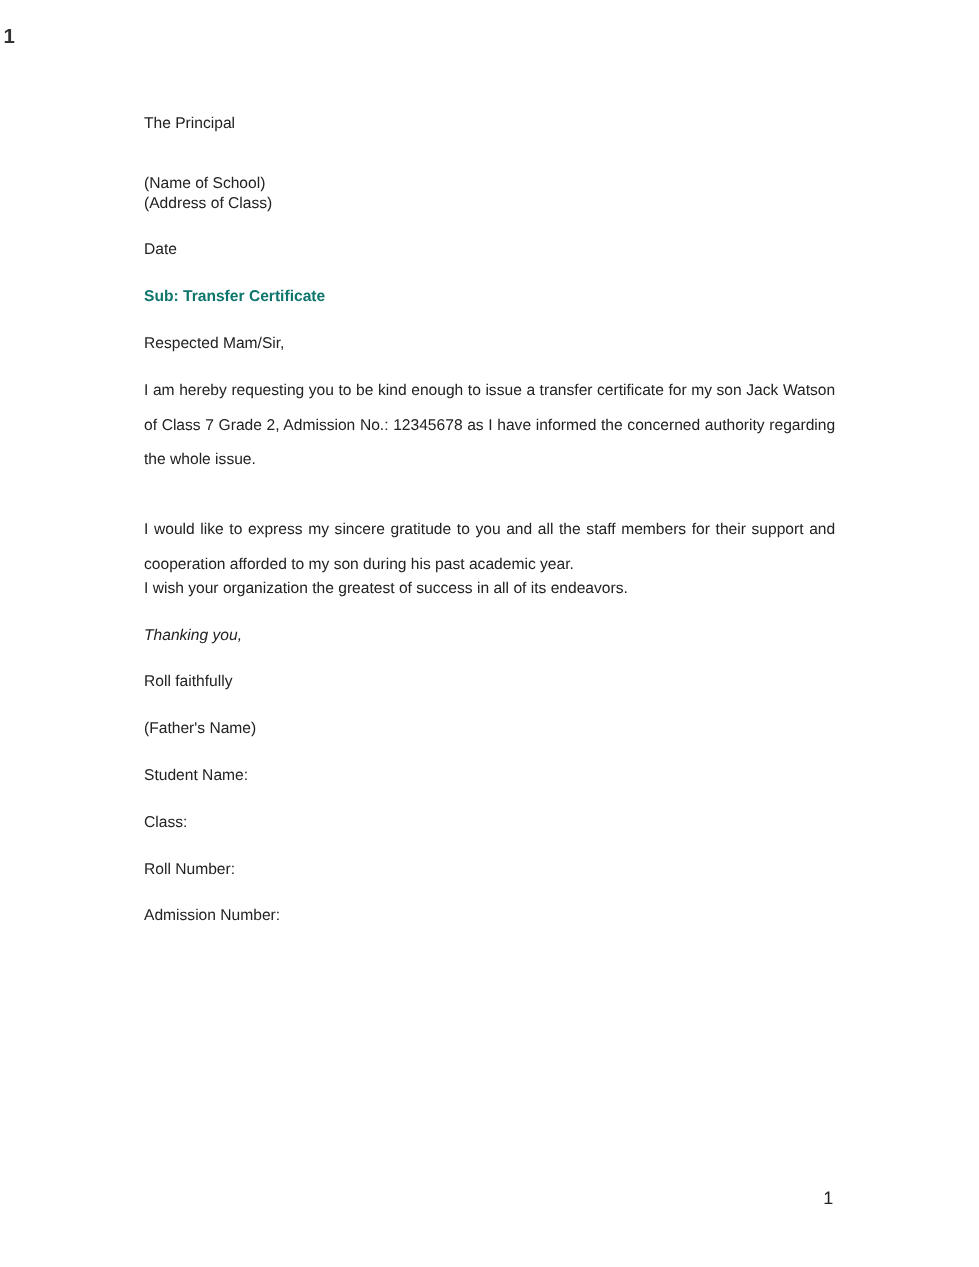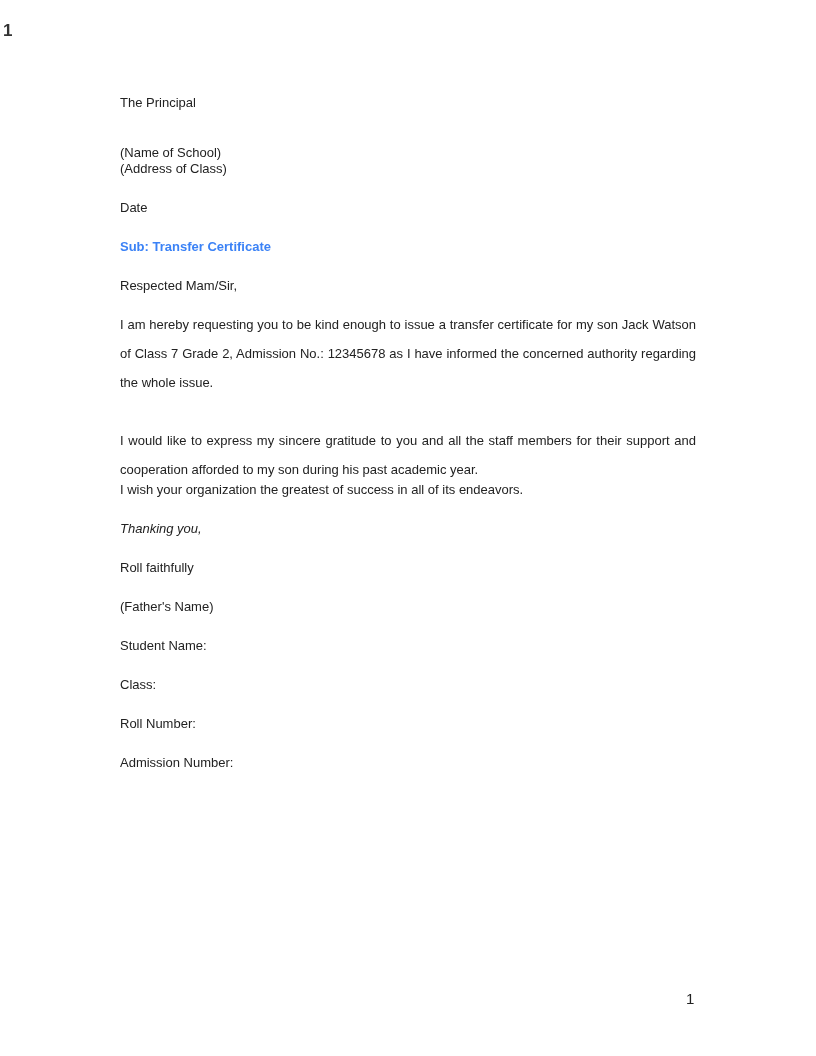--- a/index.html
+++ b/index.html
@@ -1,21 +1,21 @@
 <!DOCTYPE html>
 <html><head>
 <meta charset="utf-8">
 <style>
   html, body { margin: 0; padding: 0; background: #ffffff; }
   body { width: 816px; height: 1056px; position: relative; overflow: hidden;
          font-family: "Liberation Sans", sans-serif; color: #222222; }
   .page-marker { position: absolute; left: 3px; top: 21px; font-size: 17px; font-weight: bold; color: #333333; }
   .doc { position: absolute; left: 120px; top: 94px; width: 576px; font-size: 13px; }
   .line { position: absolute; left: 0; white-space: nowrap; line-height: 18px; }
-  .bold { font-weight: bold; color: #3b82f6; }
+  .bold { font-weight: bold; color: #0f766e; }
   .para { position: absolute; left: 0; width: 576px; line-height: 29px; text-align: justify; text-align-last: left; }
   .footer-num { position: absolute; left: 686px; top: 990px; font-size: 15px; color: #222222; }
 </style>
 </head>
 <body>
 
 <div class="page-marker">1</div>
 
 <div class="doc">
   <div class="line" style="top:0px;text-align:center;">The Principal</div>

